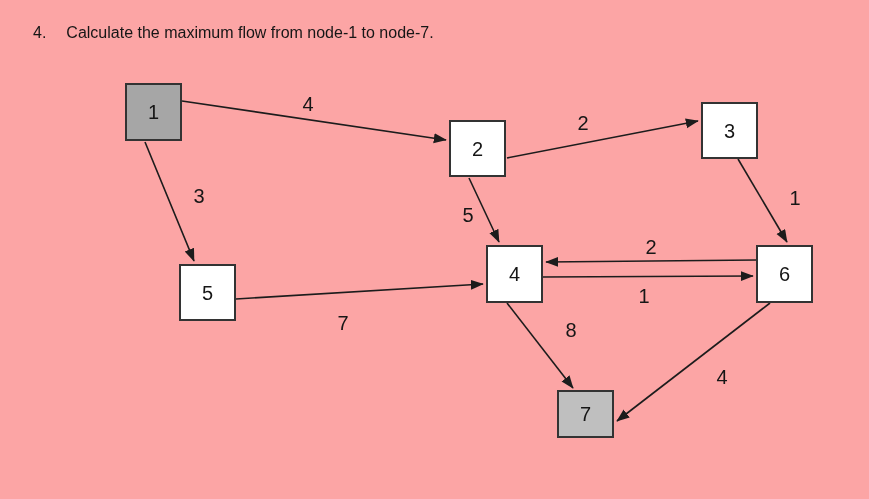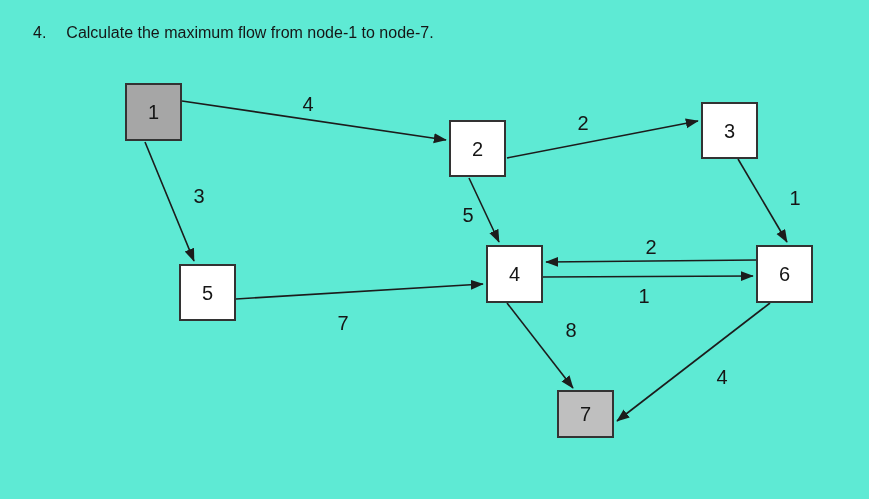--- a/index.html
+++ b/index.html
@@ -8,21 +8,21 @@
     background: #ffffff;
     width: 869px;
     height: 499px;
     overflow: hidden;
     font-family: "Liberation Sans", sans-serif;
   }
   .page {
     position: relative;
     width: 869px;
     height: 499px;
-    background: #5eead4;
+    background: #fca5a5;
   }
   .title {
     position: absolute;
     left: 33px;
     top: 22px;
     font-size: 16px;
     line-height: 22px;
     color: #161616;
     white-space: nowrap;
   }

